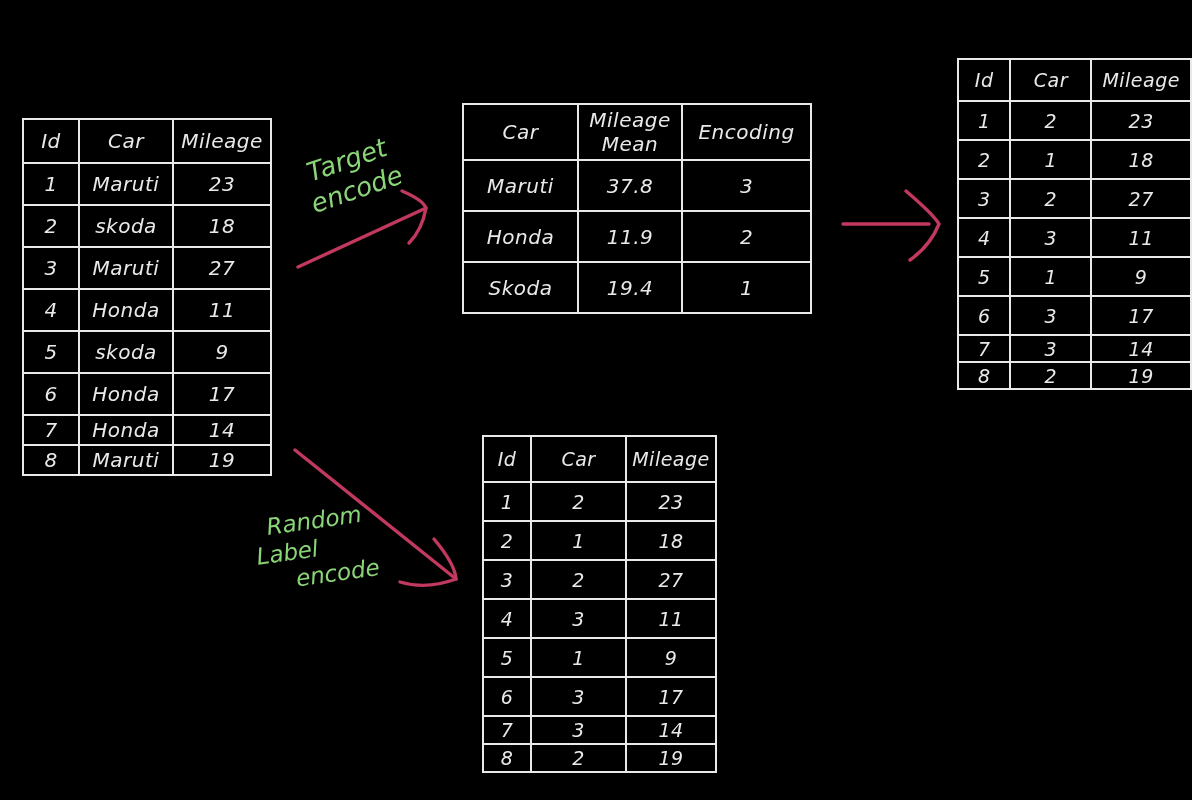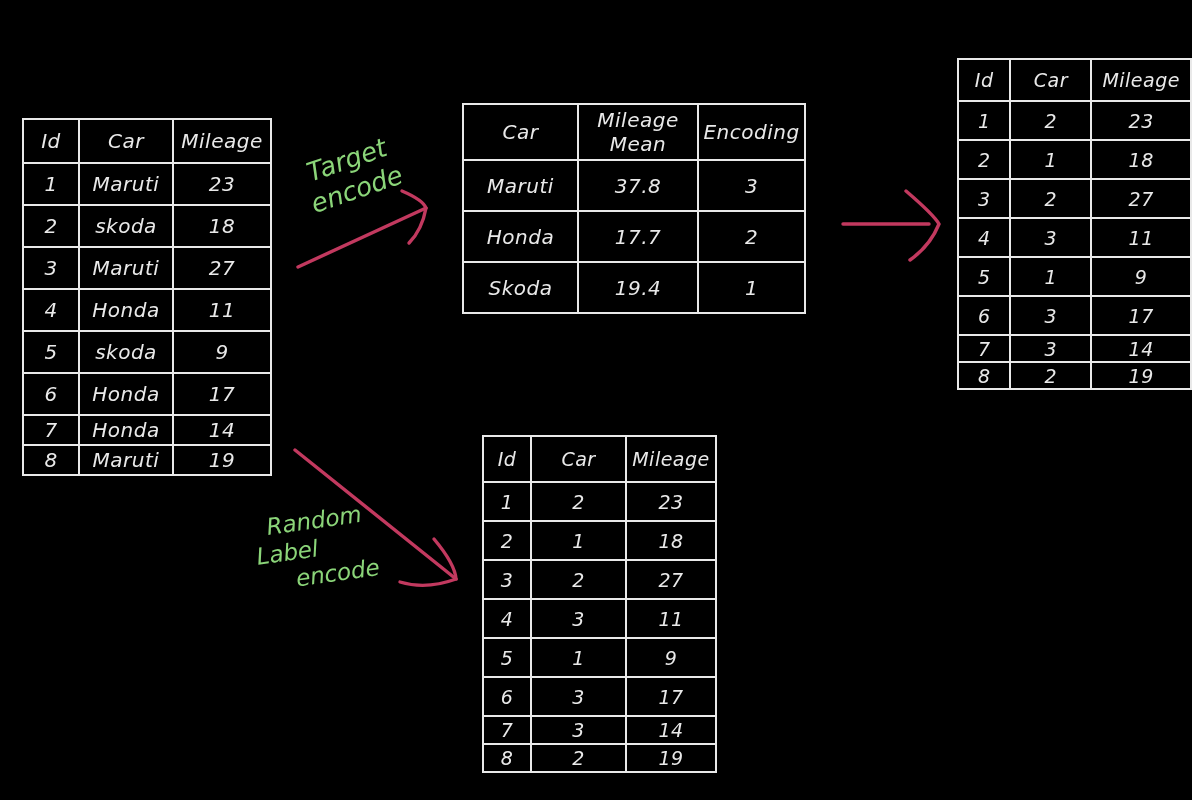--- a/index.html
+++ b/index.html
@@ -47,22 +47,22 @@
   .tbl-original th:nth-child(1), .tbl-original td:nth-child(1) { width: 56px; }
   .tbl-original th:nth-child(2), .tbl-original td:nth-child(2) { width: 94px; }
   .tbl-original th:nth-child(3), .tbl-original td:nth-child(3) { width: 98px; }
 
   
   .tbl-encoding { left: 462px; top: 103px; }
   .tbl-encoding th, .tbl-encoding td { font-size: 20px; }
   .tbl-encoding th { height: 56px; }
   .tbl-encoding td { height: 51px; }
   .tbl-encoding th:nth-child(1), .tbl-encoding td:nth-child(1) { width: 115px; }
-  .tbl-encoding th:nth-child(2), .tbl-encoding td:nth-child(2) { width: 120px; }
-  .tbl-encoding th:nth-child(3), .tbl-encoding td:nth-child(3) { width: 107px; }
+  .tbl-encoding th:nth-child(2), .tbl-encoding td:nth-child(2) { width: 104px; }
+  .tbl-encoding th:nth-child(3), .tbl-encoding td:nth-child(3) { width: 129px; }
 
   
   .tbl-target-result { left: 957px; top: 58px; }
   .tbl-target-result th, .tbl-target-result td { font-size: 19px; }
   .tbl-target-result th { height: 42px; }
   .tbl-target-result td { height: 39px; }
   .tbl-target-result tbody tr:nth-last-child(-n+2) td { height: 27px; }
   .tbl-target-result th:nth-child(1), .tbl-target-result td:nth-child(1) { width: 53px; }
   .tbl-target-result th:nth-child(2), .tbl-target-result td:nth-child(2) { width: 82px; }
   .tbl-target-result th:nth-child(3), .tbl-target-result td:nth-child(3) { width: 100px; }
@@ -182,21 +182,21 @@
           </tr>
         </thead>
         <tbody>
           <tr>
             <td>Maruti</td>
             <td>37.8</td>
             <td>3</td>
           </tr>
           <tr>
             <td>Honda</td>
-            <td>17.7</td>
+            <td>11.9</td>
             <td>2</td>
           </tr>
           <tr>
             <td>Skoda</td>
             <td>19.4</td>
             <td>1</td>
           </tr>
         </tbody>
       </table>
     </div>

